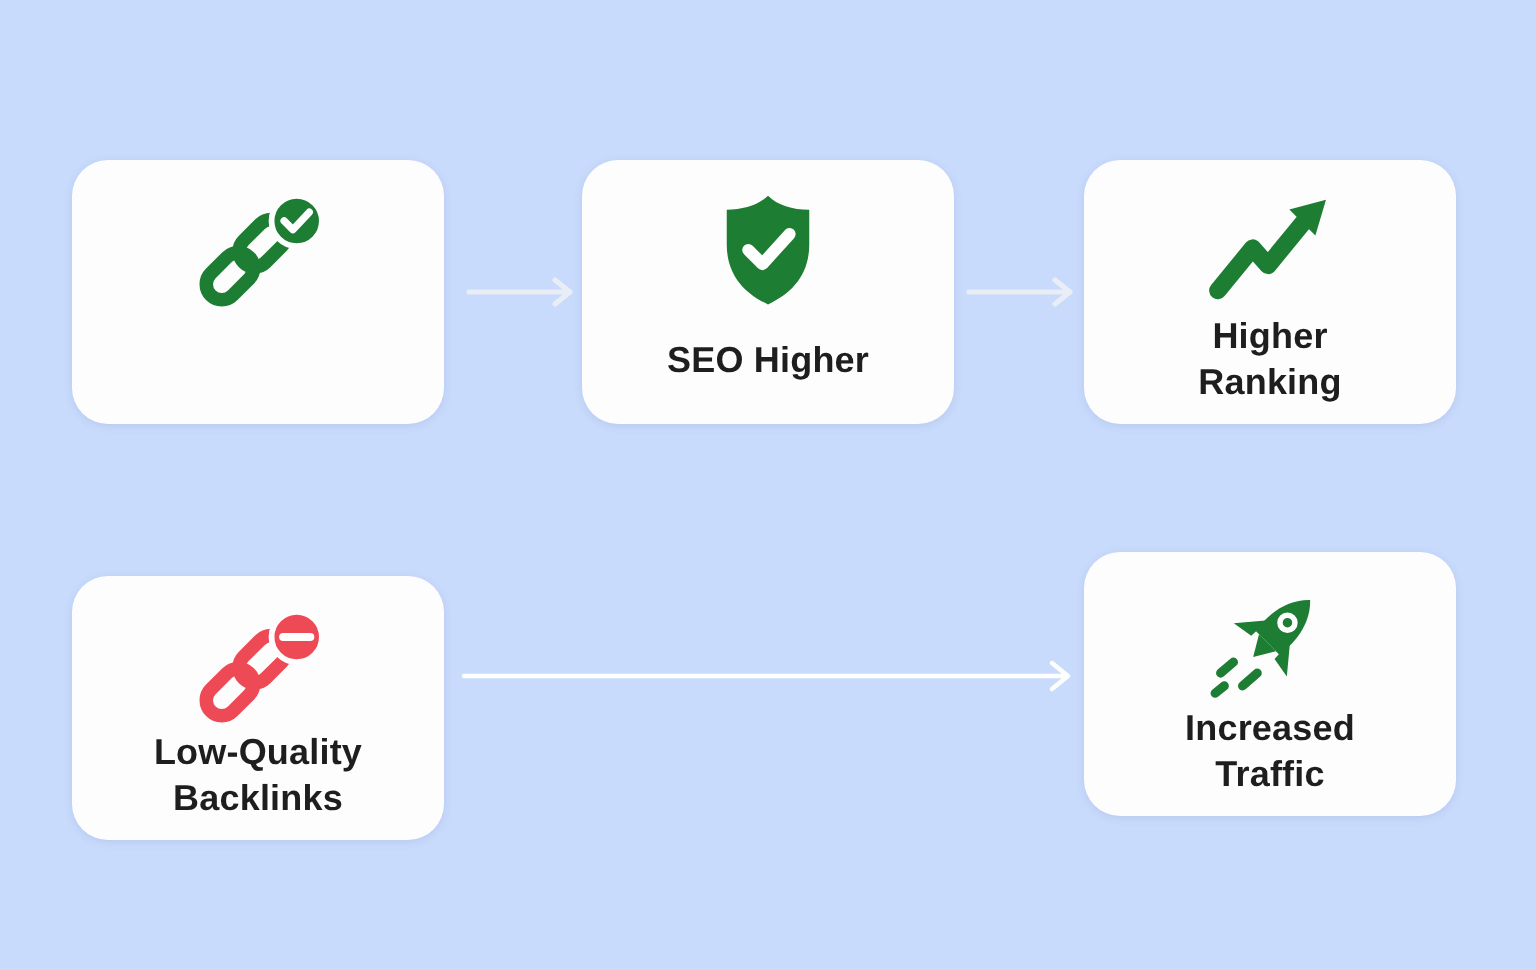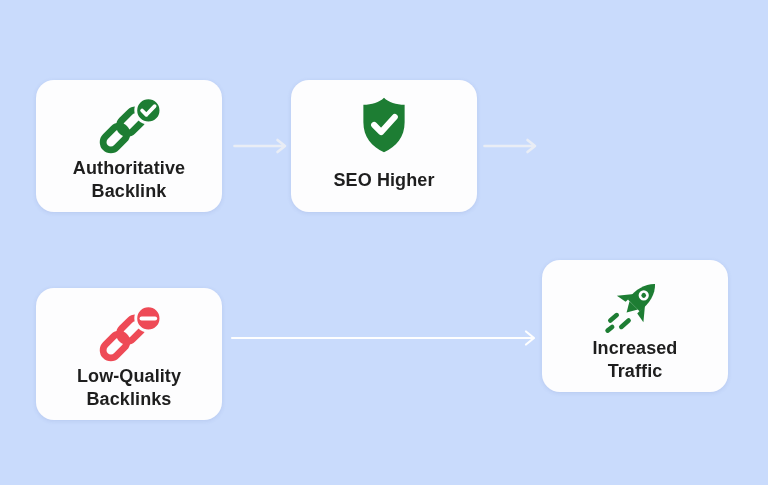--- a/index.html
+++ b/index.html
@@ -12,21 +12,21 @@
   .diagram{position:relative;width:768px;height:485px;}
   .card{
     position:absolute;width:186px;height:132px;background:var(--card-bg);
     border-radius:18px;box-shadow:0 1px 4px rgba(70,95,160,.14);
     display:flex;flex-direction:column;align-items:center;padding-top:14px;
   }
   .c1{left:36px;top:80px;}
   .c2{left:291px;top:80px;}
   .c3{left:542px;top:80px;}
   .c4{left:36px;top:288px;}
-  .c5{left:542px;top:260px;}
+  .c5{left:542px;top:276px;}
   .icon-box{height:62px;display:flex;align-items:center;justify-content:center;}
   .card-label{
     flex:1;display:flex;align-items:center;justify-content:center;text-align:center;
     font-size:18px;font-weight:600;line-height:23px;color:var(--text);
     white-space:pre-line;padding-bottom:8px;letter-spacing:.1px;
   }
   .arrow{position:absolute;}
   .a1{left:233px;top:138px;}
   .a2{left:483px;top:138px;}
   .a3{left:230px;top:329px;}
@@ -45,22 +45,20 @@
     <div class="icon-box">
       <svg width="84" height="60" viewBox="0 0 80 62">
         <g transform="rotate(-45 34 36)" fill="none" class="stroke-green" stroke-width="7" stroke-linecap="round">
           <rect x="8" y="28" width="28" height="16" rx="8"></rect>
           <rect x="32" y="28" width="28" height="16" rx="8"></rect>
         </g>
         <circle cx="60" cy="16" r="13" class="fill-green" stroke="var(--card-bg)" stroke-width="3"></circle>
         <path d="M53.5 16 L58 20.5 L66.5 11.5" stroke="#ffffff" stroke-width="3.8" fill="none" stroke-linecap="round" stroke-linejoin="round"></path>
       </svg>
     </div>
-    <div class="card-label">Authoritative
-Backlink</div>
   </div>
 
   <svg class="arrow a1" width="56" height="16" viewBox="0 0 56 16">
     <g stroke="var(--arrow-short)" stroke-width="2.6" fill="none" stroke-linecap="round" stroke-linejoin="round">
       <line x1="1.5" y1="8" x2="51" y2="8"></line>
       <path d="M44.5 2 L52 8 L44.5 14"></path>
     </g>
   </svg>
 
   <div class="card c2">
@@ -73,20 +71,30 @@
     <div class="card-label">SEO Higher</div>
   </div>
 
   <svg class="arrow a2" width="56" height="16" viewBox="0 0 56 16">
     <g stroke="var(--arrow-short)" stroke-width="2.6" fill="none" stroke-linecap="round" stroke-linejoin="round">
       <line x1="1.5" y1="8" x2="51" y2="8"></line>
       <path d="M44.5 2 L52 8 L44.5 14"></path>
     </g>
   </svg>
 
+  <div class="card c3">
+    <div class="icon-box">
+      <svg width="66" height="56" viewBox="0 0 68 58">
+        <path d="M7 50 L25 28 L33 37 L51 15" fill="none" class="stroke-green" stroke-width="9" stroke-linecap="round" stroke-linejoin="round"></path>
+        <path class="fill-green" d="M63 3 L44 8 L57.5 21.5 Z"></path>
+      </svg>
+    </div>
+    <div class="card-label">Higher
+Ranking</div>
+  </div>
 
   <div class="card c4">
     <div class="icon-box">
       <svg width="84" height="60" viewBox="0 0 80 62">
         <g transform="rotate(-45 34 36)" fill="none" class="stroke-red" stroke-width="7" stroke-linecap="round">
           <rect x="8" y="28" width="28" height="16" rx="8"></rect>
           <rect x="32" y="28" width="28" height="16" rx="8"></rect>
         </g>
         <circle cx="60" cy="16" r="13" class="fill-red" stroke="var(--card-bg)" stroke-width="3"></circle>
         <line x1="53" y1="16" x2="67" y2="16" stroke="#ffffff" stroke-width="4.2" stroke-linecap="round"></line>

